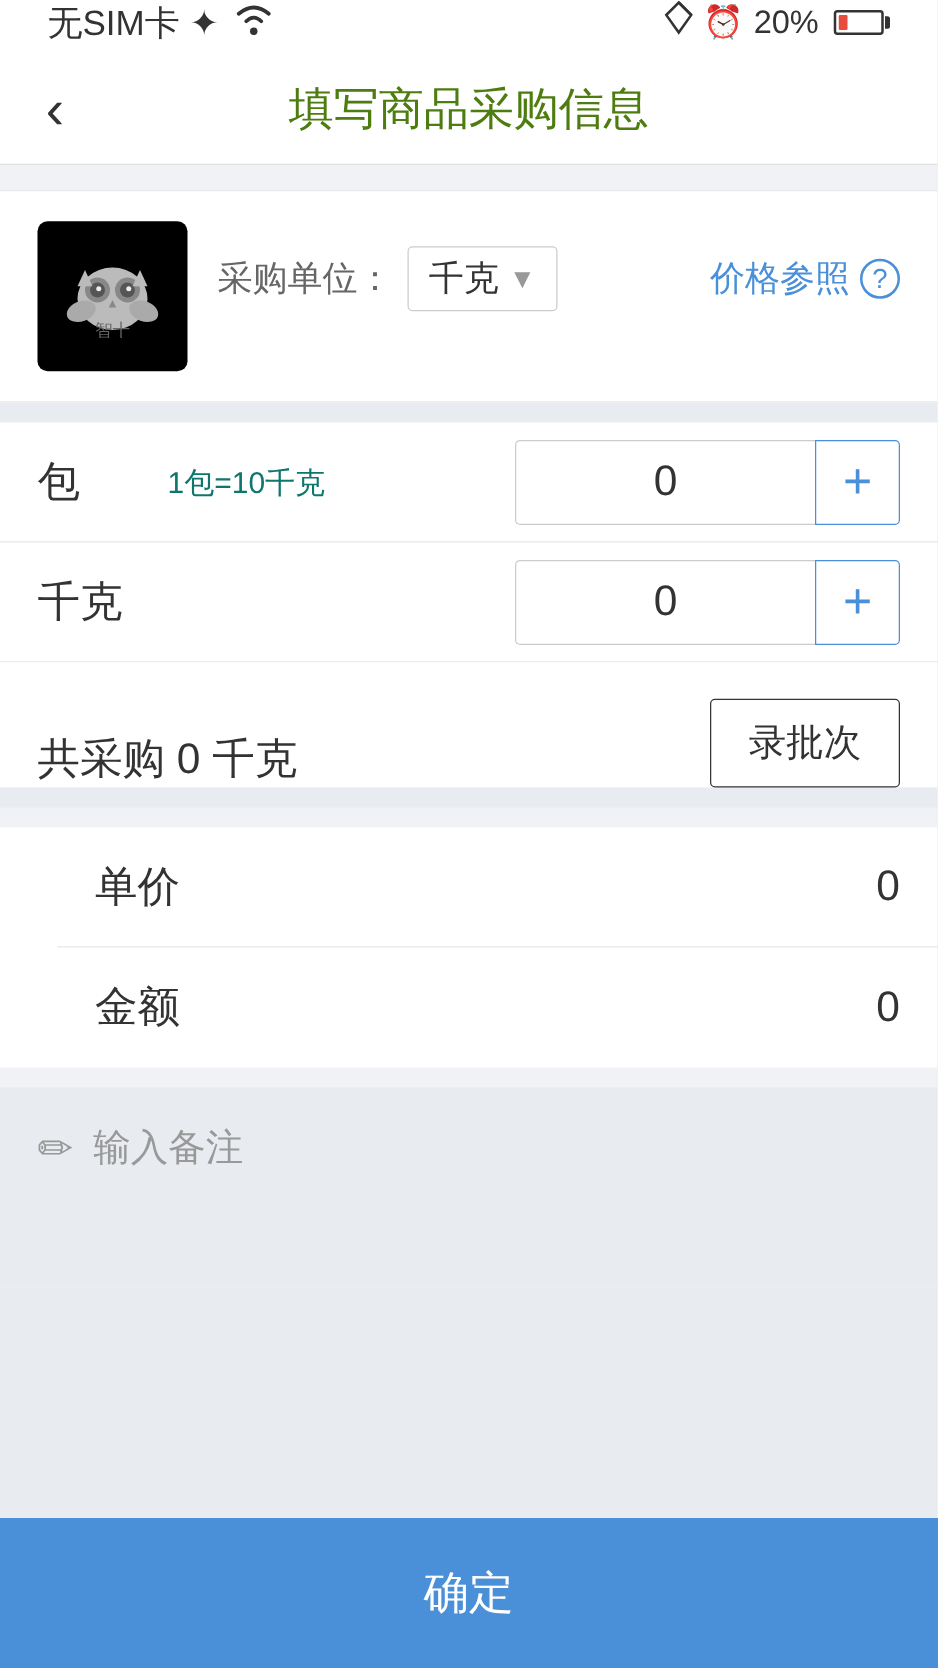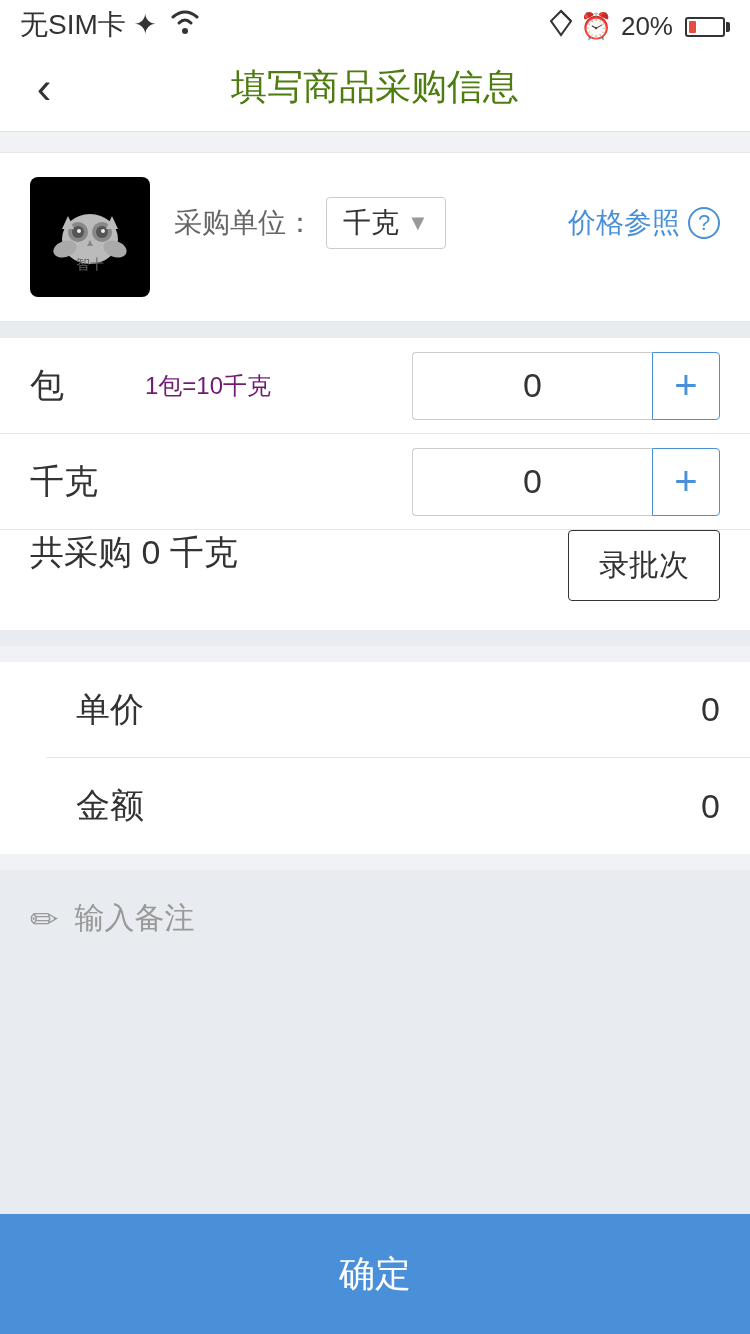--- a/index.html
+++ b/index.html
@@ -11,23 +11,23 @@
       background: #f0f2f5;
       font-size: 32px;
       color: #333;
     }
 
     
     .status-bar {
       height: 44px;
       background: #fff;
       display: flex;
-      align-items: flex-end;
+      align-items: flex-start;
       justify-content: space-between;
-      padding: 0 20px;
+      padding: 0 38px;
       font-size: 28px;
       font-weight: 500;
     }
     .status-left { display: flex; align-items: center; gap: 10px; }
     .status-center { font-size: 30px; font-weight: 600; }
     .status-right { display: flex; align-items: center; gap: 8px; font-size: 26px; }
     .battery-icon {
       display: inline-flex; align-items: center;
     }
     .battery-body {
@@ -174,22 +174,22 @@
       height: 96px;
       border-bottom: 1px solid #e8e8e8;
     }
     .input-label {
       font-size: 34px;
       color: #333;
       min-width: 100px;
     }
     .input-sub {
       font-size: 24px;
-      color: #701a75;
-      margin-left: 15px;
+      color: #0f766e;
+      margin-left: 4px;
       flex: 1;
     }
     .input-right {
       display: flex;
       align-items: center;
       gap: 0;
     }
     .number-input {
       width: 240px;
       height: 68px;
@@ -214,21 +214,21 @@
       align-items: center;
       justify-content: center;
       font-size: 40px;
       color: #4a90d9;
       cursor: pointer;
     }
 
     
     .summary-row {
       display: flex;
-      align-items: flex-start;
+      align-items: flex-end;
       justify-content: space-between;
       padding: 0 30px;
       height: 100px;
       background: #fff;
     }
     .summary-text {
       font-size: 34px;
       color: #333;
     }
     .record-btn {

